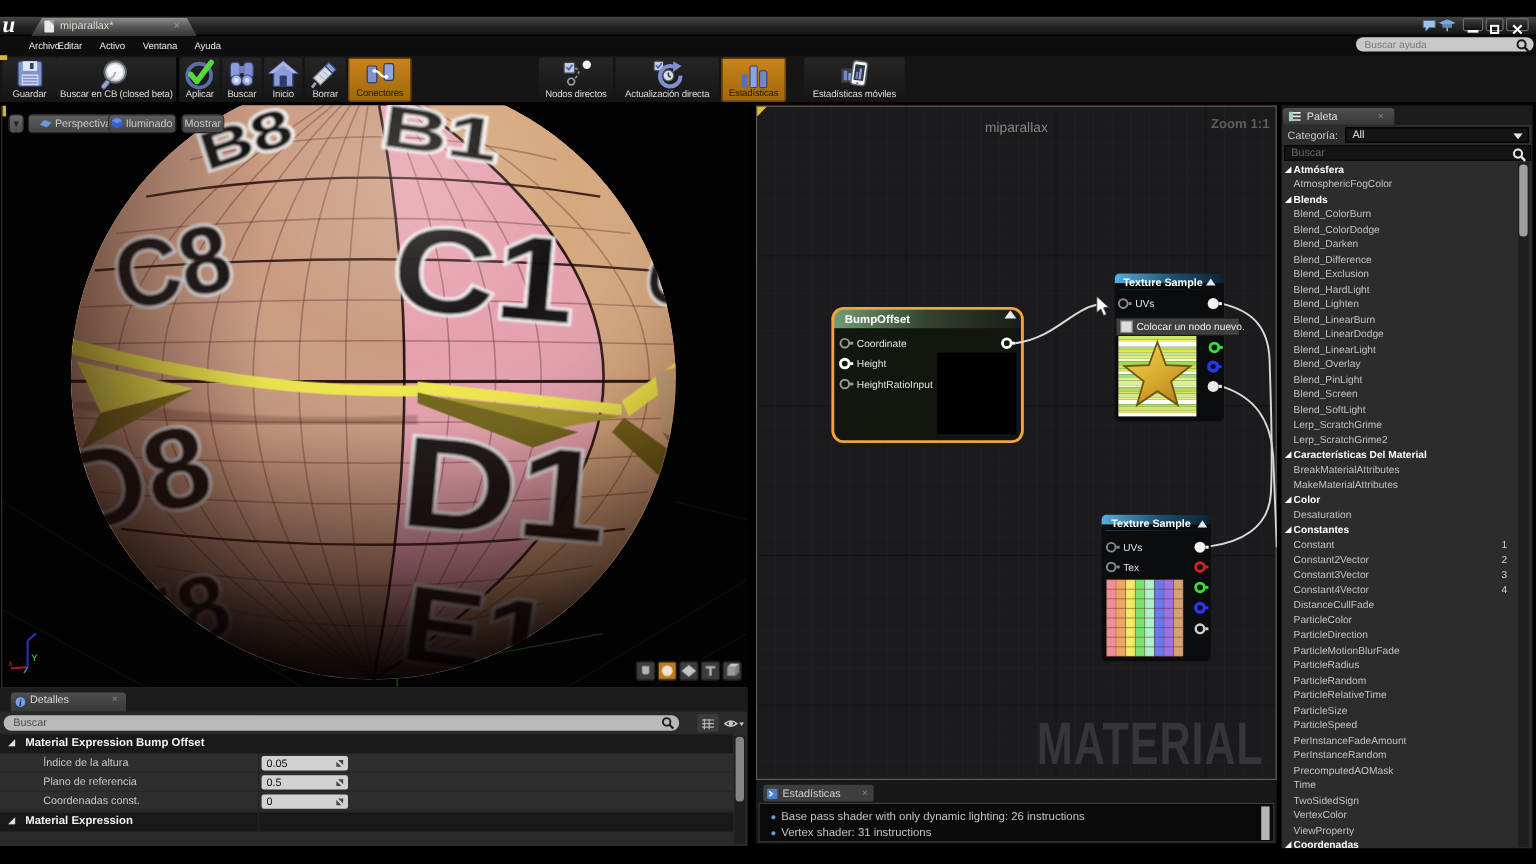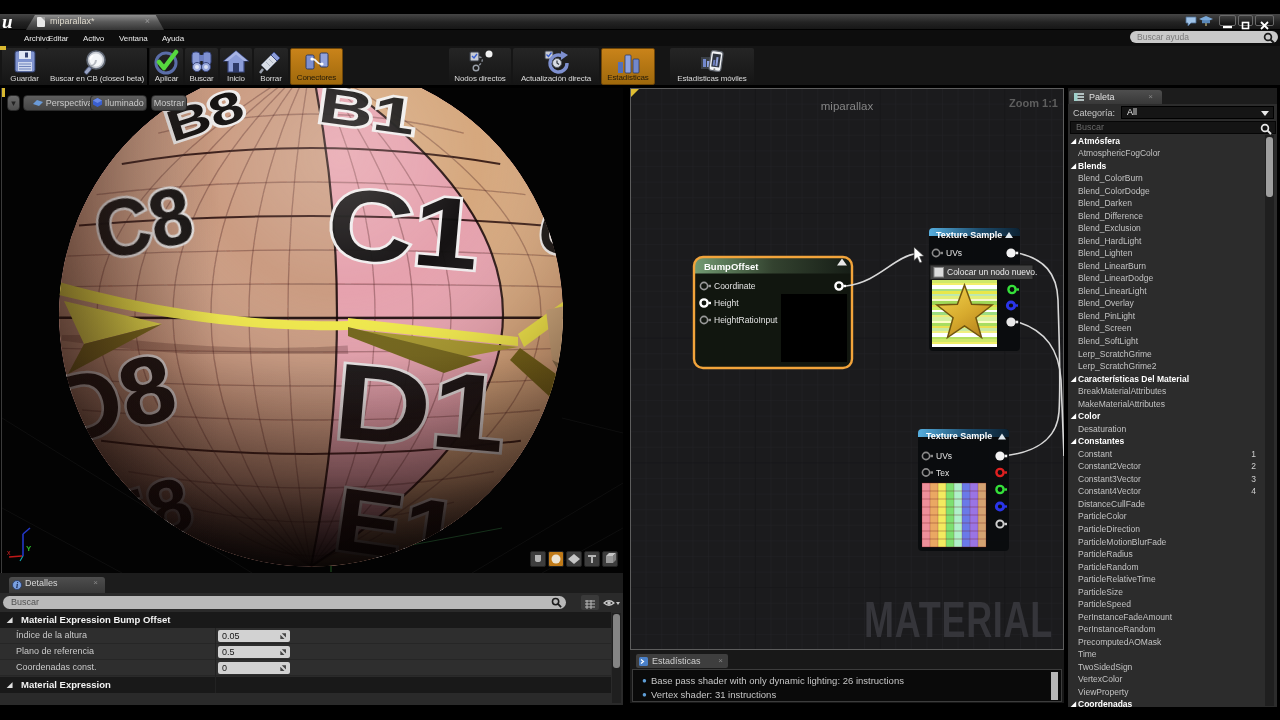--- a/index.html
+++ b/index.html
@@ -45,21 +45,21 @@
 
 #details{position:absolute;left:0;top:573px;width:623px;height:132px;background:#2a2a2a}
 #dtabbar{position:absolute;left:0;top:0;width:623px;height:20px;background:#1c1c1c}
 #dtab{position:absolute;left:9px;top:4px;width:96px;height:16px;background:linear-gradient(#4e4e4e,#383838);border-radius:3px 3px 0 0;color:#d8d8d8;font-size:9px}
 #dsearch{position:absolute;left:3px;top:23px;width:563px;height:13px;background:#b9b9b9;border-radius:7px;
   font-size:9px;color:#505050;line-height:13px;padding-left:8px}
 .dhdr{position:absolute;left:0;width:611px;height:16px;background:#191919;color:#f2f2f2;
   font-size:9.5px;font-weight:bold;line-height:16px;padding-left:21px}
 .dhdr .tri{position:absolute;left:7px;top:0;font-size:7px;color:#e0e0e0}
 .drow{position:absolute;left:0;width:611px;height:16px;background:#2e2e2e;border-bottom:1px solid #262626;
-  font-size:9px;color:#c9c9c9;line-height:15px;padding-left:16px}
+  font-size:9px;color:#c9c9c9;line-height:15px;padding-left:36px}
 .dval{position:absolute;left:218px;top:2px;width:72px;height:12px;background:#d2d2d2;border-radius:2px;
   color:#141414;line-height:12px;padding-left:4px;font-size:9px}
 .dval svg{position:absolute;right:2px;top:1.5px}
 
 #graph{position:absolute;left:630px;top:88px;width:434px;height:562px;background:#c2410c}
 
 #stats{position:absolute;left:630px;top:650px;width:434px;height:53px;background:#181818}
 #stab{position:absolute;left:6px;top:4px;width:92px;height:14px;background:#3e3e3e;border-radius:2px;
   font-size:9px;color:#d0d0d0;line-height:14px}
 #scontent{position:absolute;left:2px;top:19px;width:430px;height:33px;background:#0a0a0a;border:1px solid #3c3c3c}

